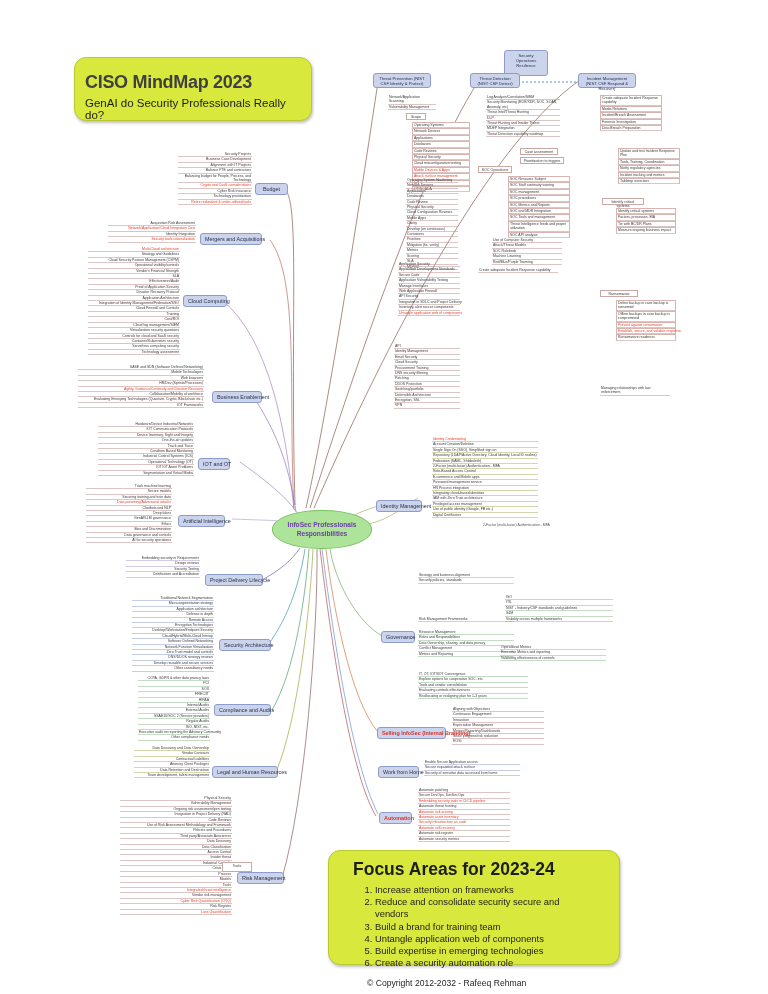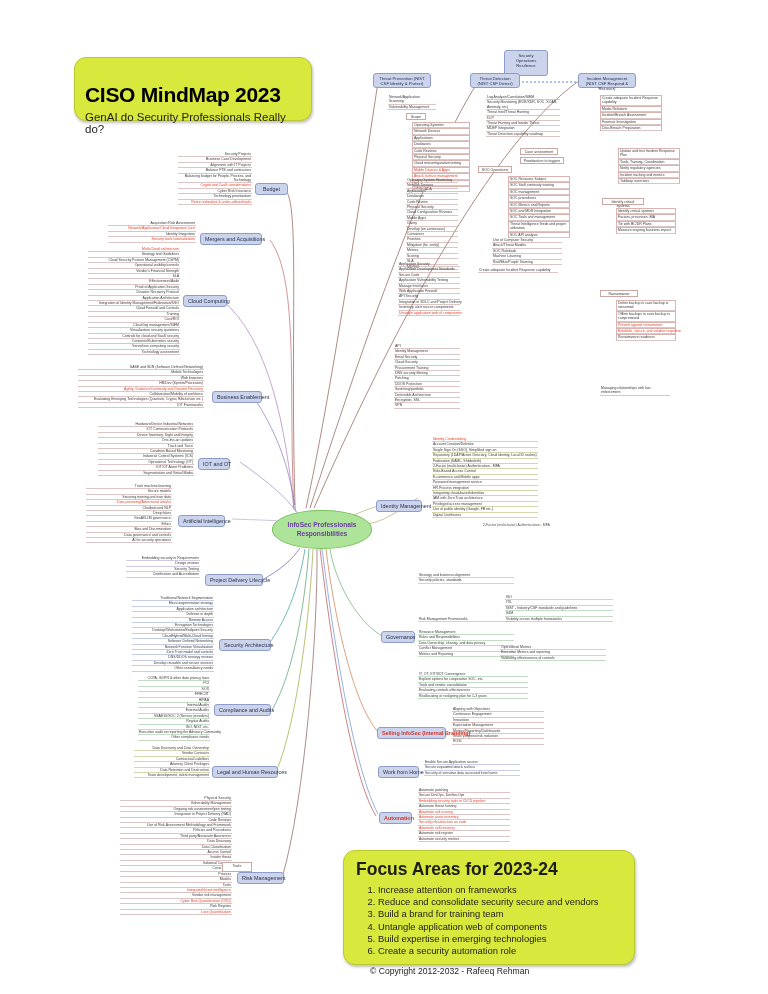--- a/index.html
+++ b/index.html
@@ -5,23 +5,23 @@
   html,body{margin:0;padding:0;background:#ffffff;}
   body{width:768px;height:994px;position:relative;overflow:hidden;
        font-family:"Liberation Sans","DejaVu Sans",sans-serif;color:#333;}
   #canvas{position:absolute;left:0;top:0;width:768px;height:994px;}
   svg.links{position:absolute;left:0;top:0;width:768px;height:994px;pointer-events:none;}
 
   
   .banner{position:absolute;background:#d8e83c;border:1px solid #b9c92f;border-radius:12px;
           box-shadow:1px 2px 3px rgba(0,0,0,.25);}
   #title-banner{left:74px;top:57px;width:238px;height:64px;padding:6px 10px;box-sizing:border-box;}
-  #title-banner .t1{font-size:21px;font-weight:bold;color:#000000;letter-spacing:-.3px;margin-top:19px;}
+  #title-banner .t1{font-size:18px;font-weight:bold;color:#404040;letter-spacing:-.3px;margin-top:8px;}
   #title-banner .t2{font-size:11.5px;color:#1d1d1b;margin-top:4px;}
-  #focus-banner{left:343px;top:850px;width:292px;height:115px;padding:8px 12px;box-sizing:border-box;}
+  #focus-banner{left:328px;top:850px;width:292px;height:115px;padding:8px 24px;box-sizing:border-box;}
   #focus-banner .fh{font-size:17.5px;font-weight:bold;color:#1d1d1b;}
   #focus-banner ol{margin:4px 0 0 22px;padding:0;font-size:9.4px;line-height:12.2px;color:#1d1d1b;}
   #focus-banner .copy{font-size:8.6px;color:#1d1d1b;margin-top:9px;margin-left:14px;}
 
   
   #info-box{position:absolute;left:245px;top:439px;width:148px;height:56px;background:#fff34d;
             border:1px solid #e0d02b;border-radius:9px;padding:5px 7px;box-sizing:border-box;
             font-size:7.4px;line-height:10.6px;color:#222;z-index:6;}
 
   

